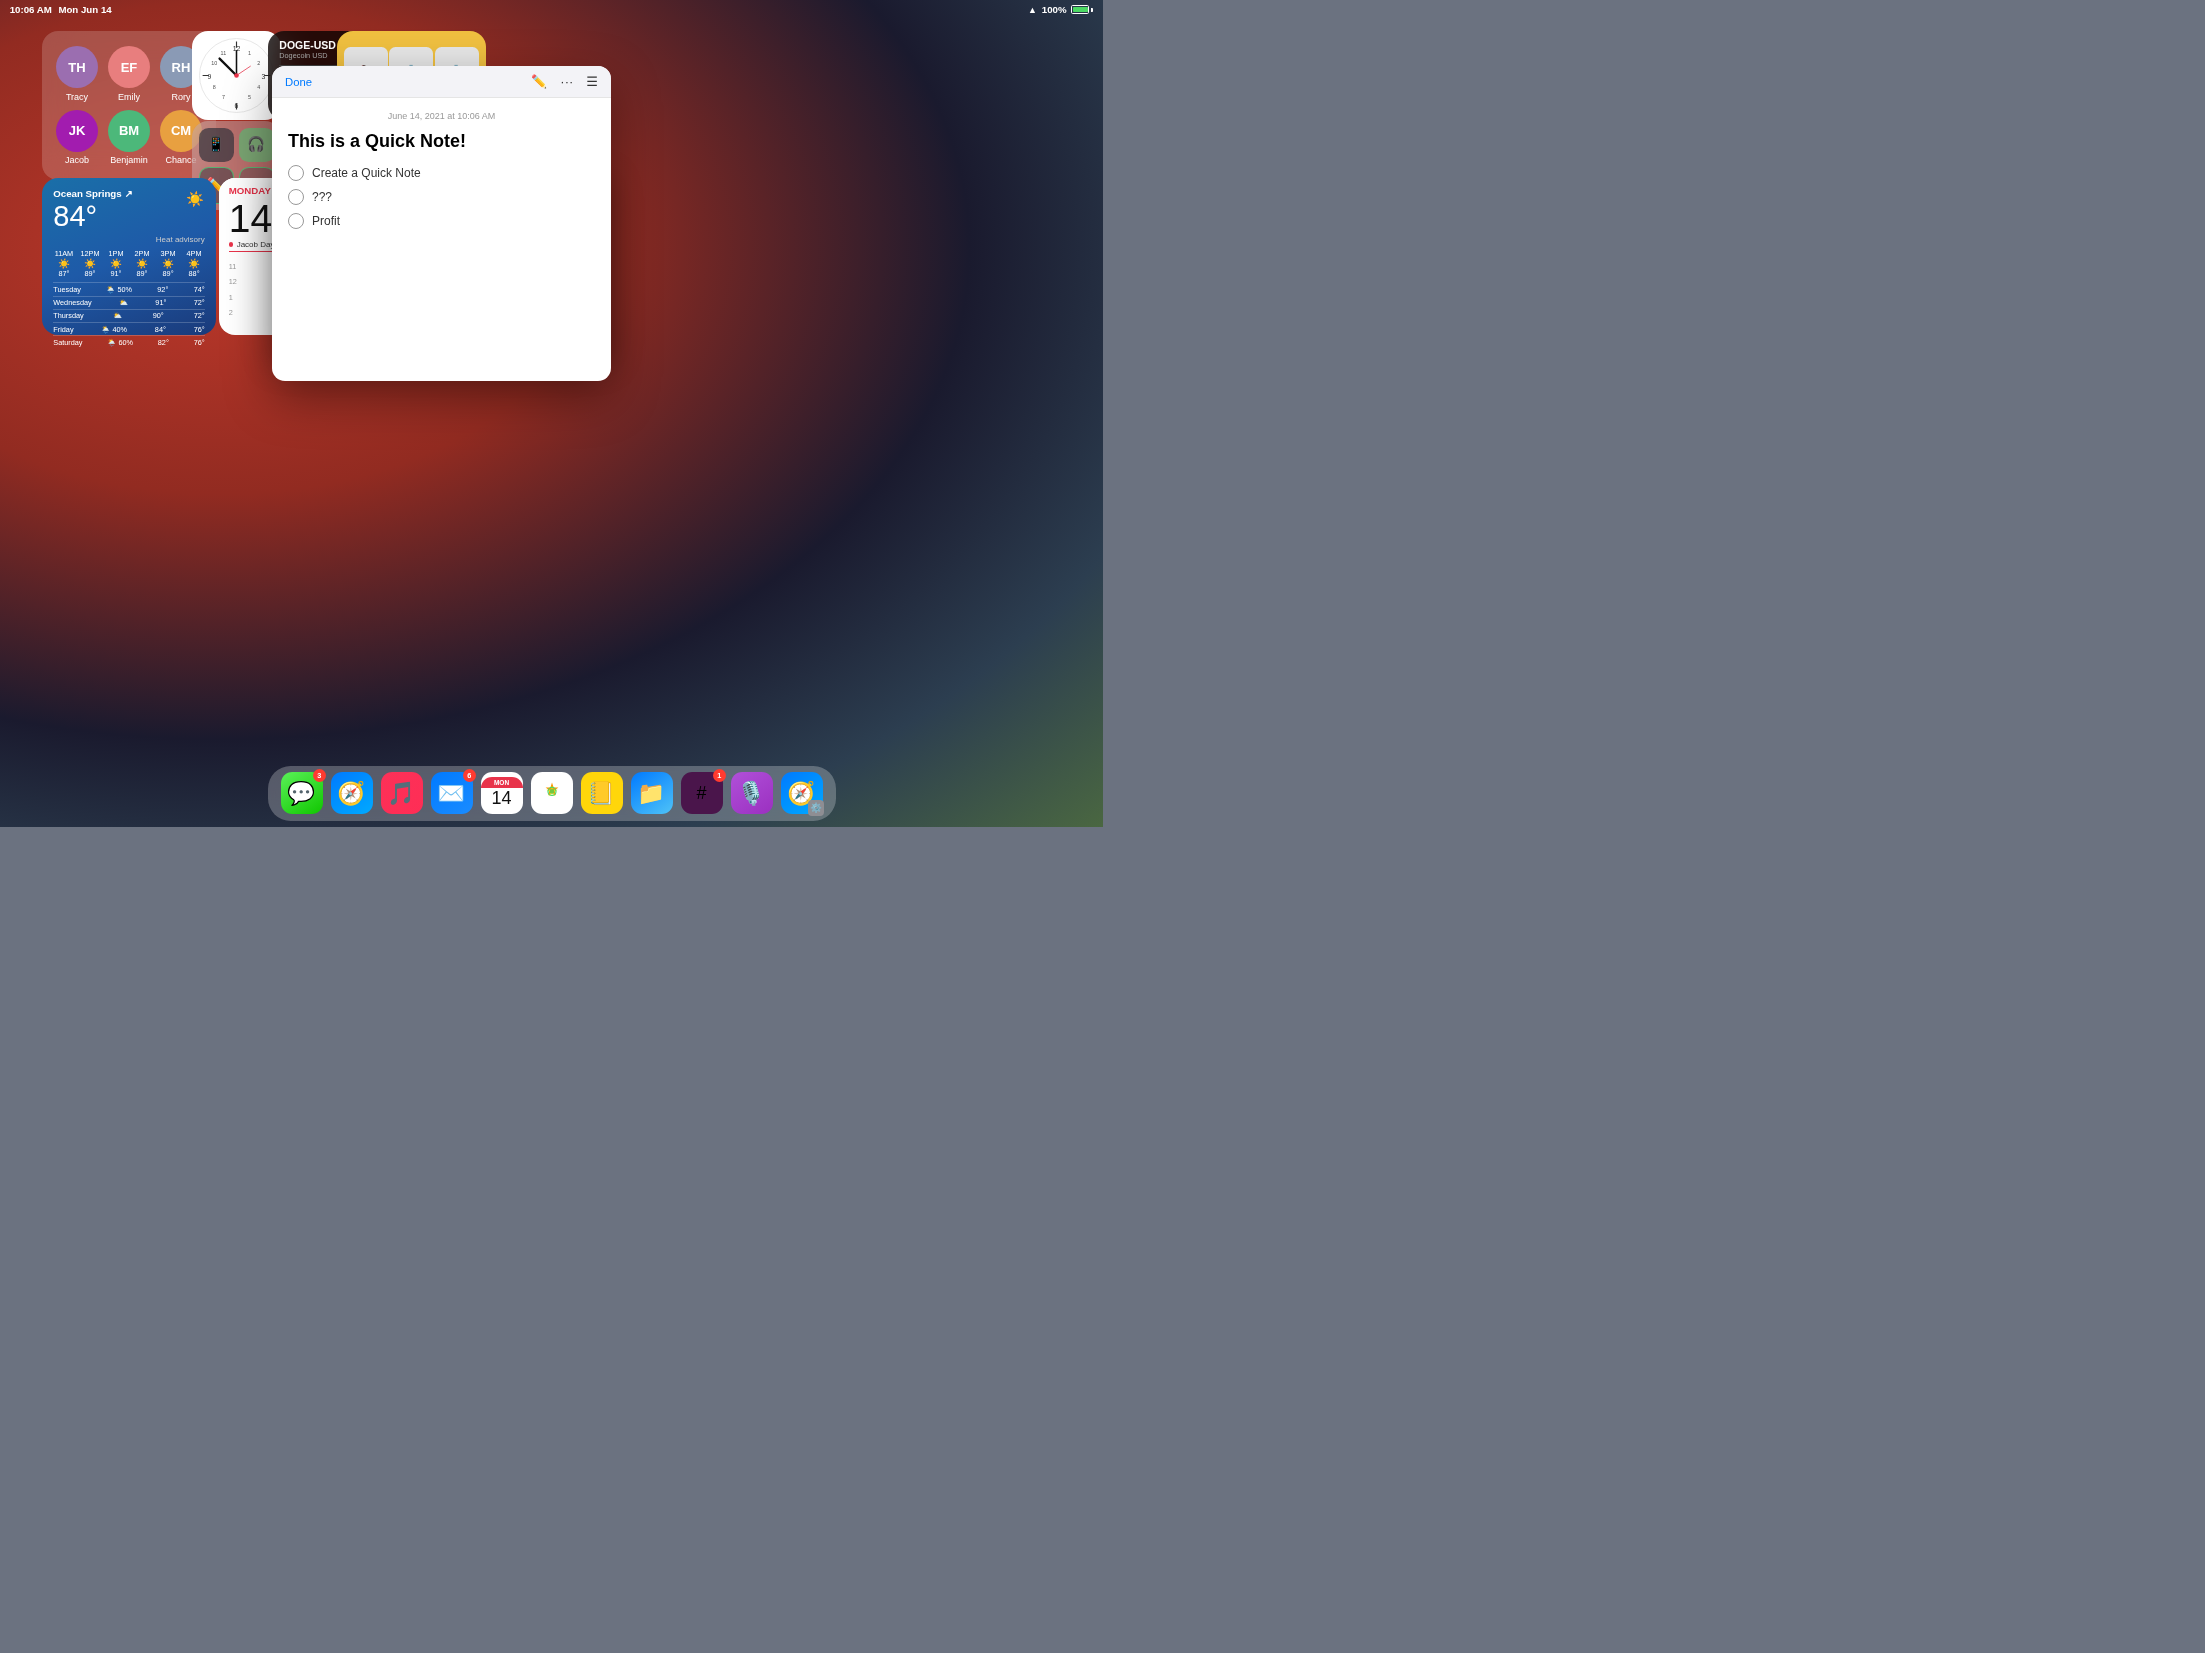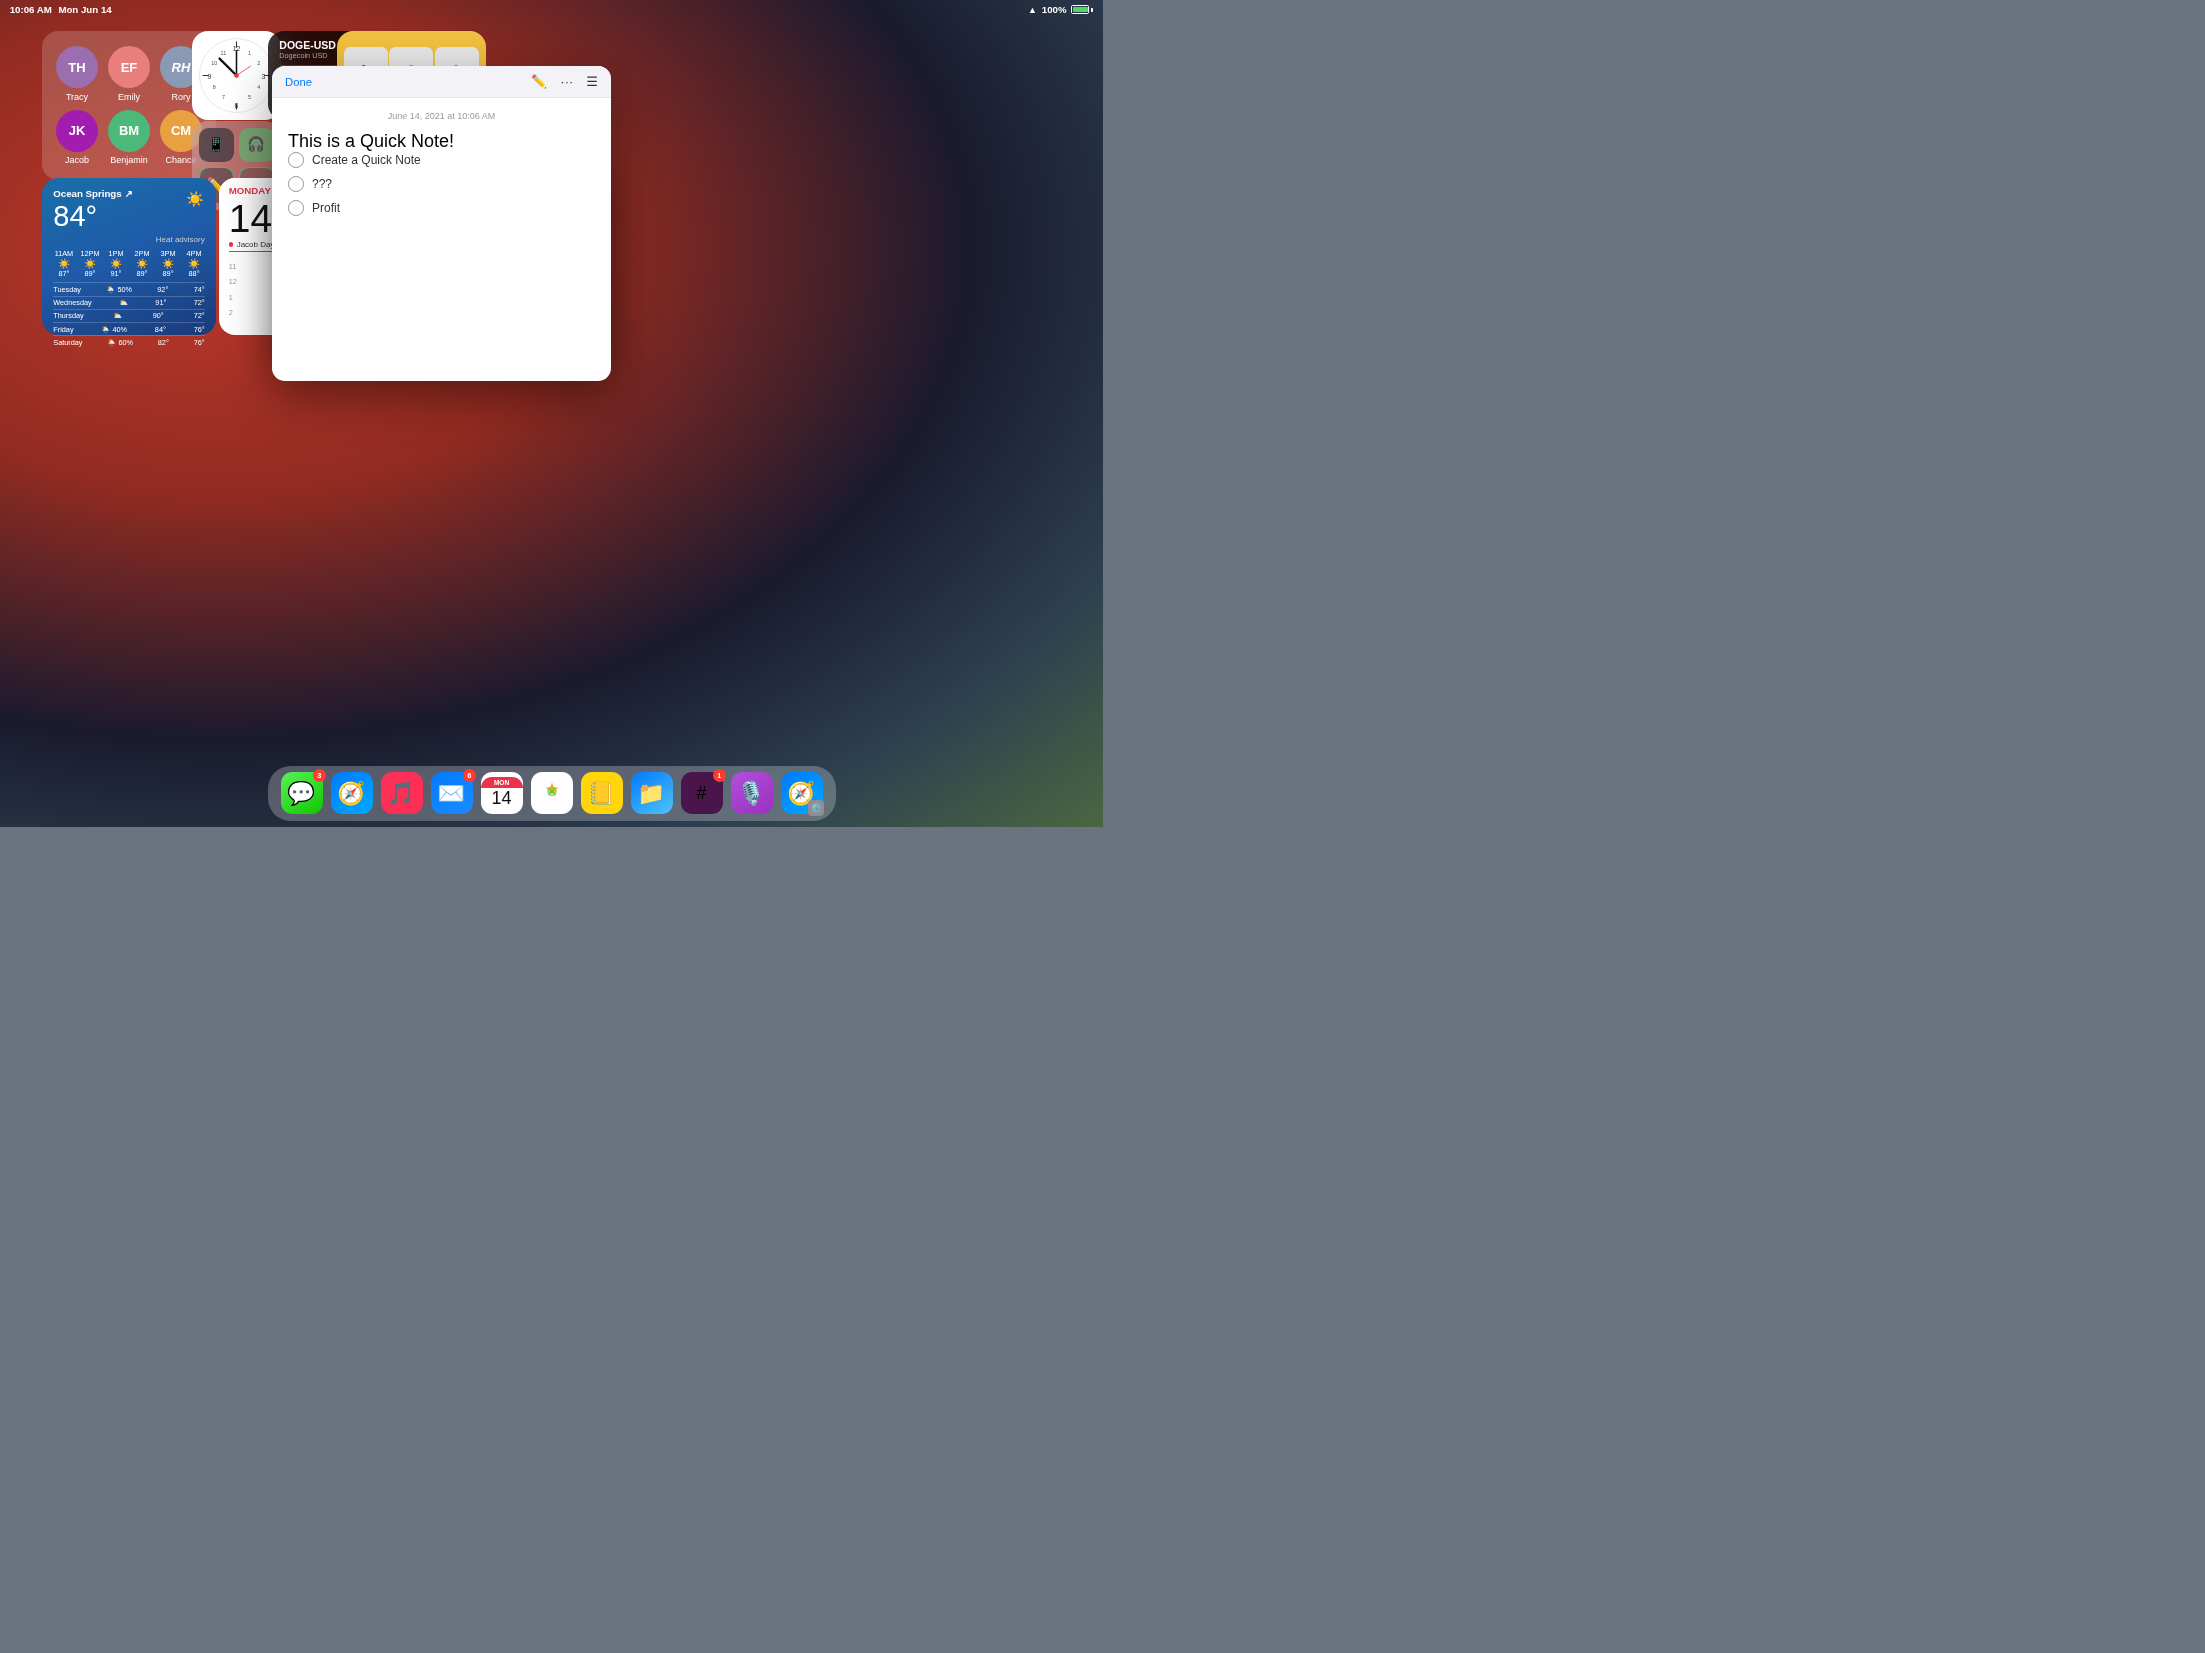--- a/index.html
+++ b/index.html
@@ -279,21 +279,21 @@
     }
     .note-done-btn {
       color: #007aff;
       font-size: 11.3px;
       font-weight: 400;
     }
     .note-icons { display: flex; gap: 13px; align-items: center; }
     .note-icon { font-size: 13px; color: #333; }
     .note-content { padding: 13px 16px; }
     .note-date { font-size: 9px; color: #999; text-align: center; margin-bottom: 9.7px; }
-    .note-title { font-size: 18px; font-weight: 400; }
+    .note-title { font-size: 18px; font-weight: 700; margin-bottom: 13px; }
     .note-checklist { list-style: none; }
     .note-check-item { display: flex; align-items: center; gap: 8px; margin-bottom: 8px; font-size: 12px; color: #333; }
     .check-circle {
       width: 16px; height: 16px;
       border: 1.2px solid #999;
       border-radius: 50%;
       flex-shrink: 0;
     }
 
     
@@ -482,21 +482,21 @@
 <div class="widget-contacts">
   <div class="contact-item">
     <div class="contact-avatar" style="background:#9b6eb0;">TH</div>
     <span class="contact-name">Tracy</span>
   </div>
   <div class="contact-item">
     <div class="contact-avatar" style="background:#e87e7e;">EF</div>
     <span class="contact-name">Emily</span>
   </div>
   <div class="contact-item">
-    <div class="contact-avatar" style="background:#8a9ab5;font-style:italic;">RH</div>
+    <div class="contact-avatar" style="background:#8a9ab5;">RH</div>
     <span class="contact-name">Rory</span>
   </div>
   <div class="contact-item">
     <div class="contact-avatar" style="background:#a21caf;">JK</div>
     <span class="contact-name">Jacob</span>
   </div>
   <div class="contact-item">
     <div class="contact-avatar" style="background:#4cb87a;">BM</div>
     <span class="contact-name">Benjamin</span>
   </div>

